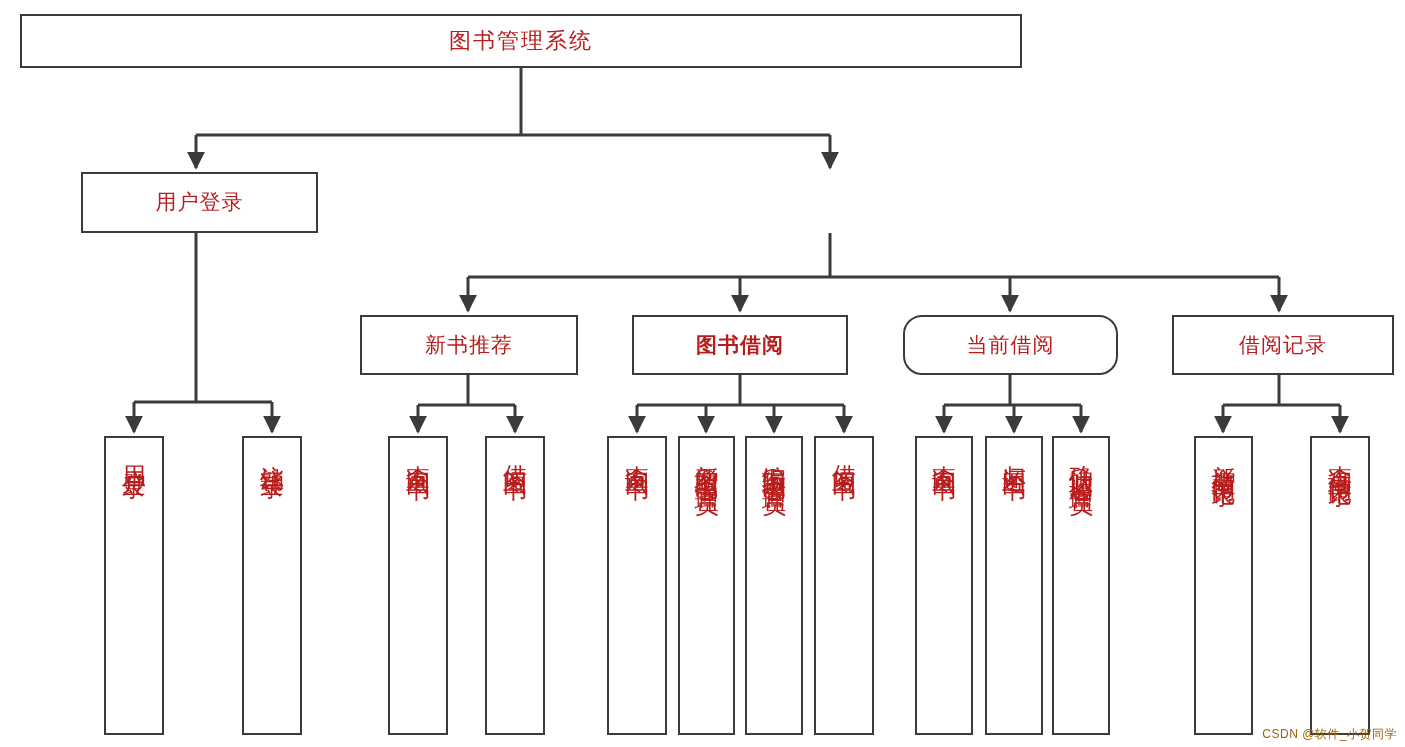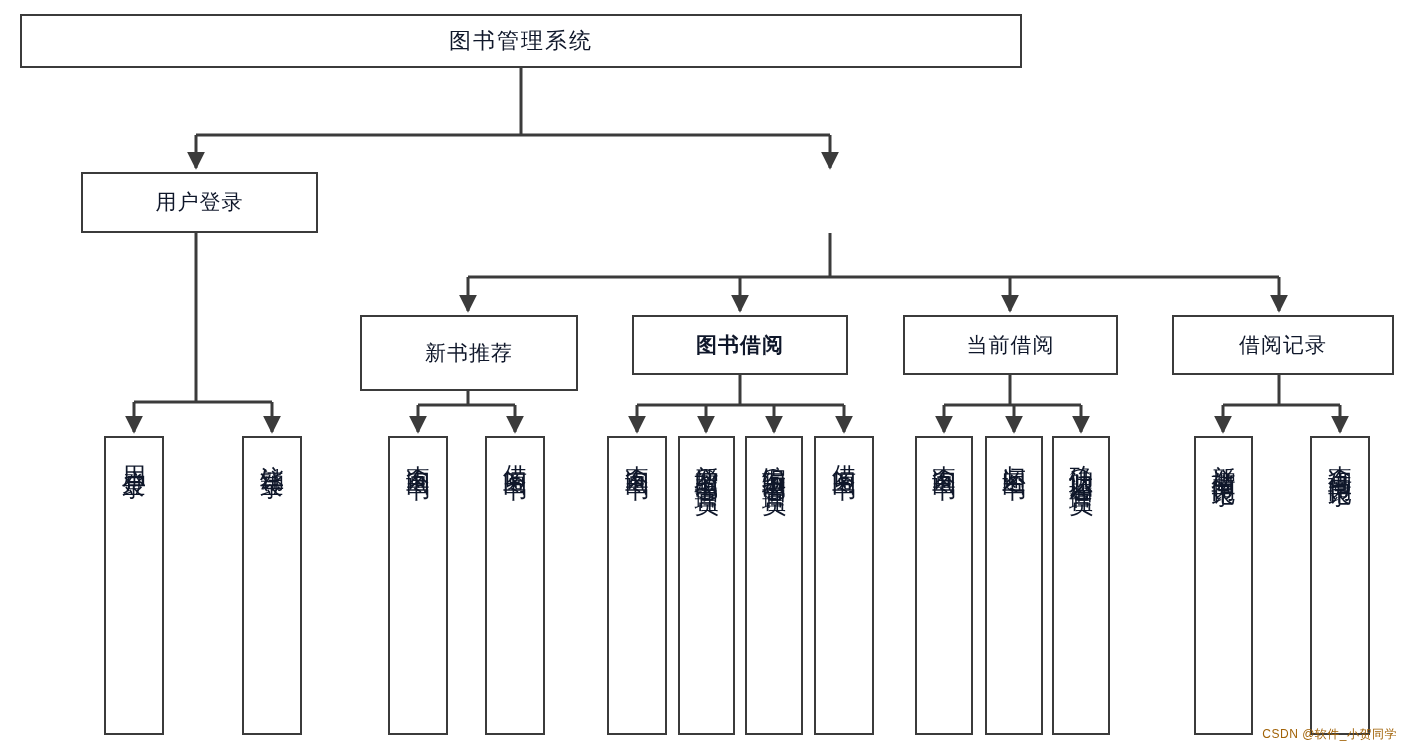--- a/index.html
+++ b/index.html
@@ -17,21 +17,21 @@
     background:#ffffff;
     border:2px solid #3b3b3b;
     display:flex;
     align-items:center;
     justify-content:center;
     color:#1c1c1c;
   }
   .node .label{
     text-align:center;
     line-height:1.18;
-    color:#0f172a;
+    color:#b91c1c;
   }
   
   .h-node .label{font-size:21px;letter-spacing:1px;}
   #node-root .label{font-size:22px;letter-spacing:2px;}
   
   .v-node{padding:8px 0;align-items:flex-start;}
   .v-node .label{
     writing-mode:vertical-rl;
     text-orientation:upright;
     font-size:24px;
@@ -106,27 +106,27 @@
   </svg>
 
   <div class="node h-node" id="node-root" style="left:20px;top:14px;width:1002px;height:54px;">
     <span class="label">图书管理系统</span>
   </div>
 
   <div class="node h-node" style="left:81px;top:172px;width:237px;height:61px;">
     <span class="label">用户登录</span>
   </div>
 
-  <div class="node h-node" style="left:360px;top:315px;width:218px;height:76px;">
+  <div class="node h-node" style="left:360px;top:315px;width:218px;height:60px;">
     <span class="label">新书推荐</span>
   </div>
   <div class="node h-node" style="left:632px;top:315px;width:216px;height:60px;font-weight:bold;">
     <span class="label">图书借阅</span>
   </div>
-  <div class="node h-node" style="left:903px;top:315px;width:215px;height:60px;">
+  <div class="node h-node" style="left:903px;top:315px;width:215px;height:60px;border-radius:19px;">
     <span class="label">当前借阅</span>
   </div>
   <div class="node h-node" style="left:1172px;top:315px;width:222px;height:60px;">
     <span class="label">借阅记录</span>
   </div>
 
   <div class="node v-node" style="left:104px;top:436px;width:60px;height:299px;">
     <span class="label">用户登录</span>
   </div>
   <div class="node v-node" style="left:242px;top:436px;width:60px;height:299px;">

